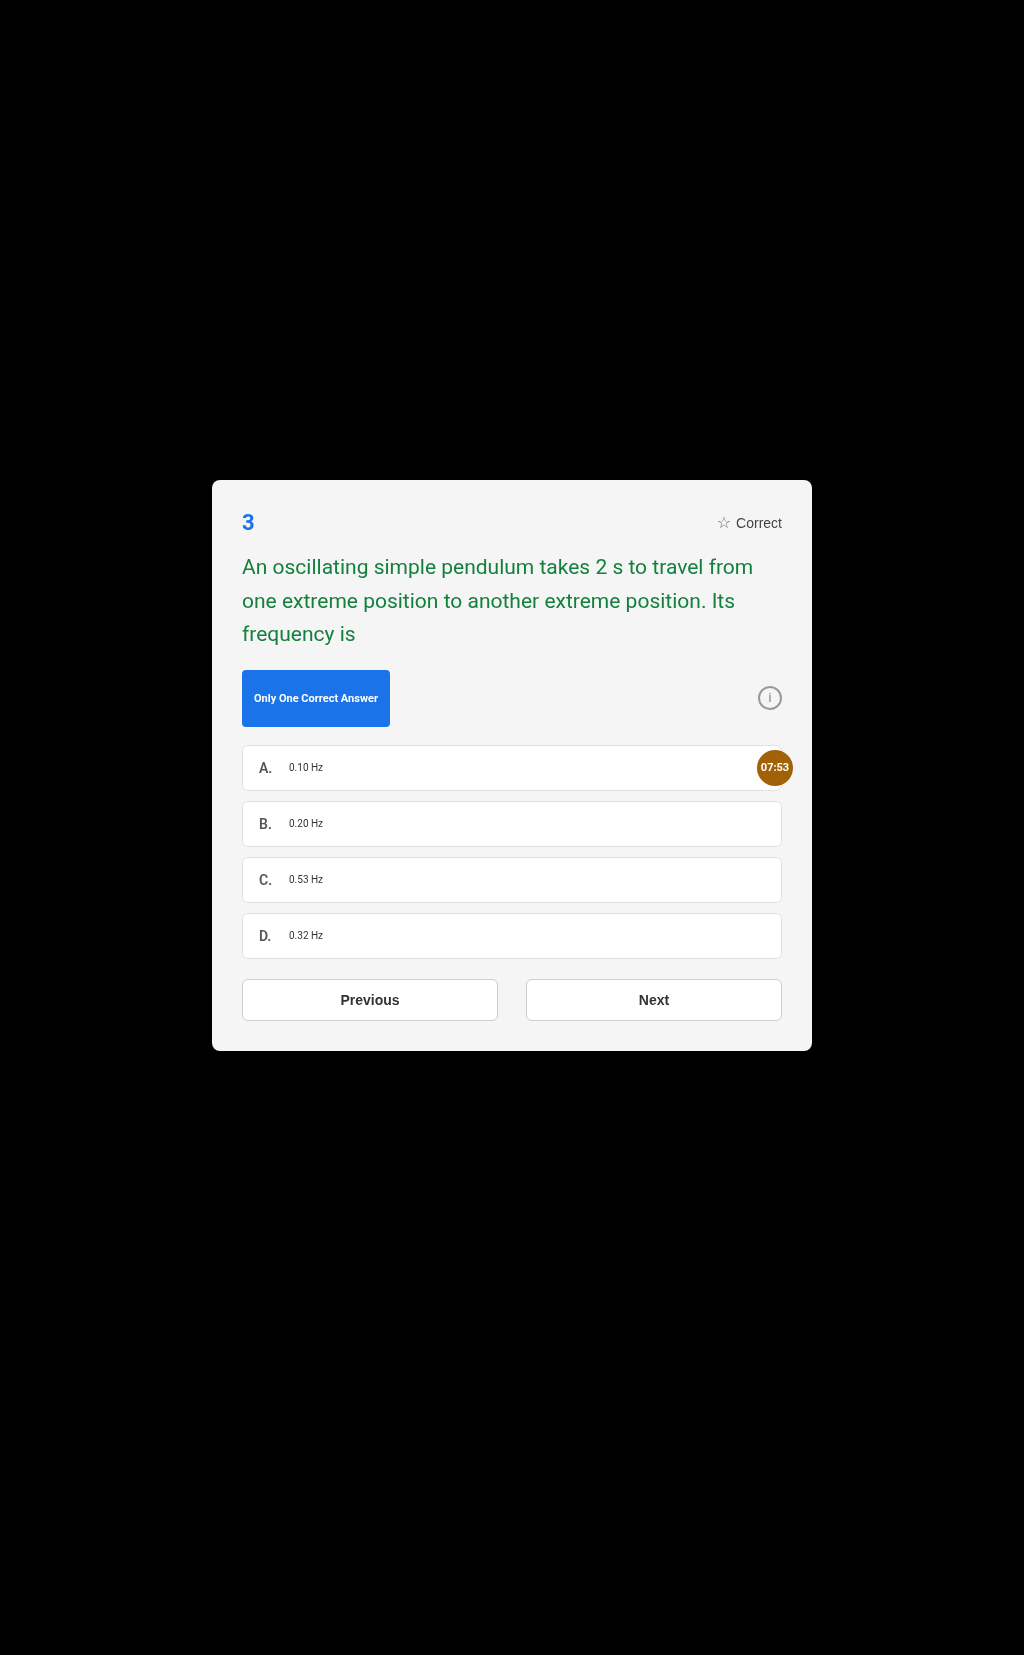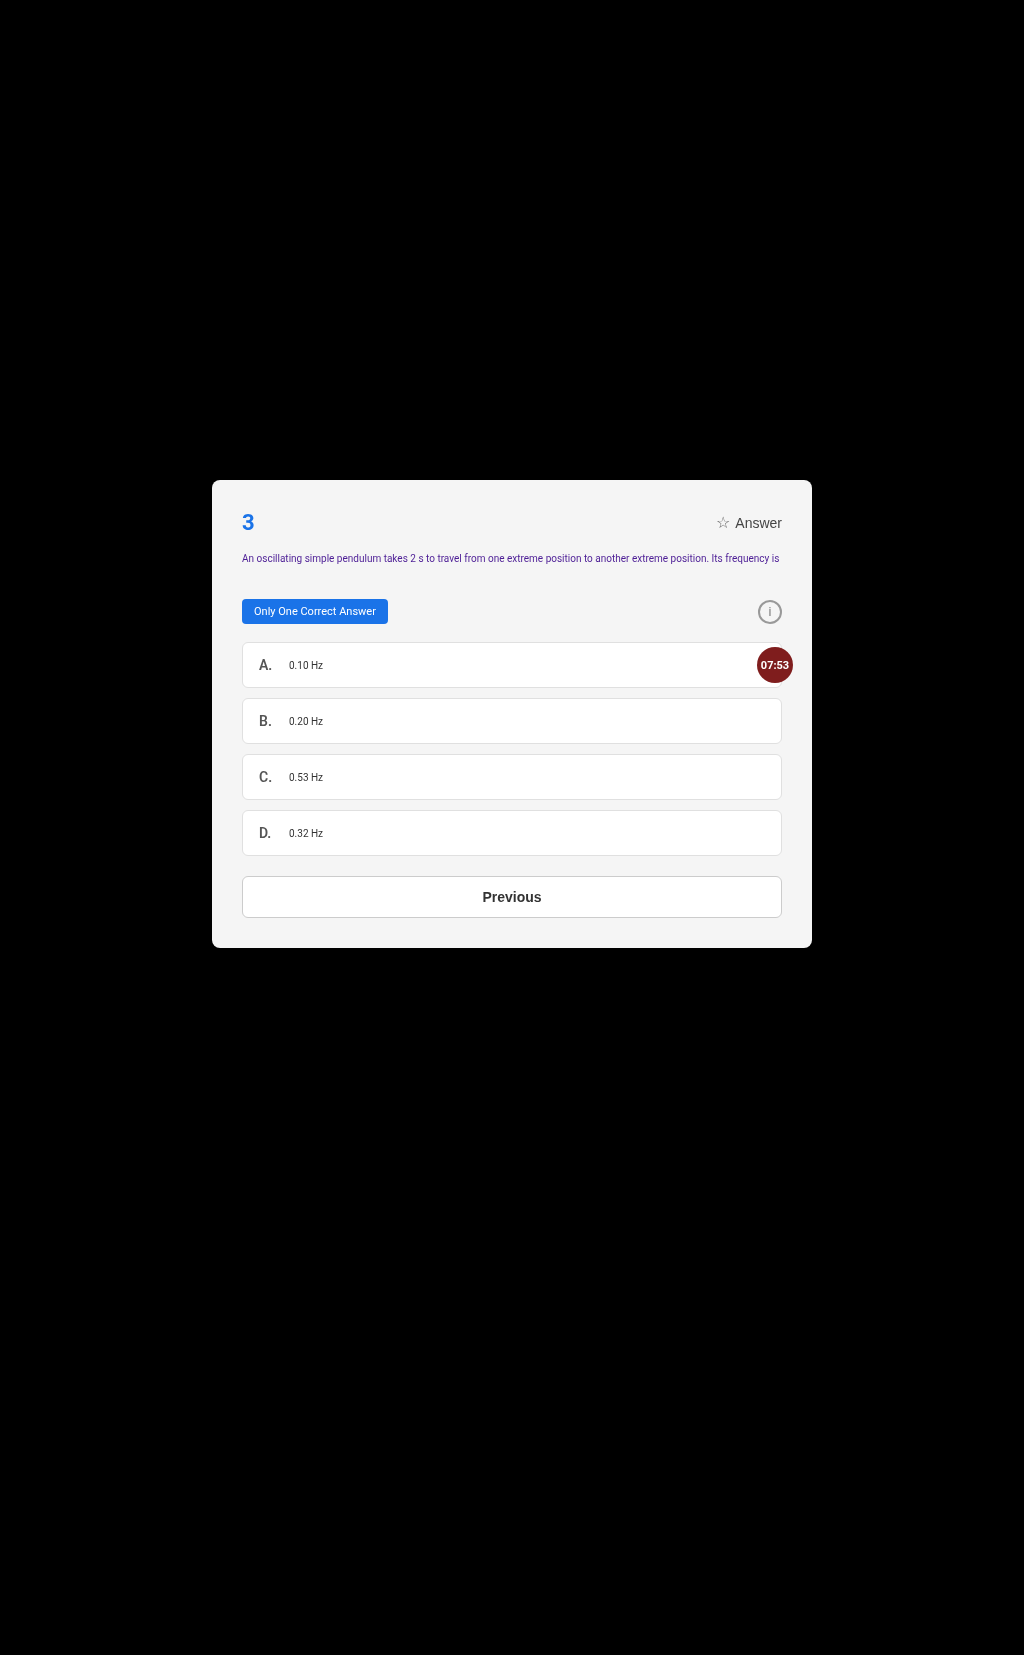--- a/index.html
+++ b/index.html
@@ -61,39 +61,39 @@
       font-size: 14px;
       color: #444;
     }
 
     .star-icon {
       font-size: 16px;
       color: #666;
     }
 
     .question-text {
-      font-size: 10px;
-      color: #4c1d95;
+      font-size: 21px;
+      color: #15803d;
       line-height: 1.6;
-      margin-bottom: 32px;
+      margin-bottom: 18px;
     }
 
     .answer-type-row {
       display: flex;
       align-items: center;
       justify-content: space-between;
       margin-bottom: 18px;
     }
 
     .answer-type-badge {
       background-color: #1a73e8;
       color: #fff;
       font-size: 11px;
-      font-weight: 400;
-      padding: 6px 12px;
+      font-weight: 700;
+      padding: 22px 12px;
       border-radius: 4px;
     }
 
     .info-icon {
       width: 24px;
       height: 24px;
       border: 2px solid #999;
       border-radius: 50%;
       display: flex;
       align-items: center;
@@ -133,21 +133,21 @@
     .option-text {
       font-size: 10px;
       color: #333;
     }
 
     .timer-badge {
       position: absolute;
       right: -12px;
       top: 50%;
       transform: translateY(-50%);
-      background-color: #7f1d1d;
+      background-color: #a16207;
       color: #fff;
       font-size: 11px;
       font-weight: 700;
       width: 36px;
       height: 36px;
       border-radius: 50%;
       display: flex;
       align-items: center;
       justify-content: center;
     }
@@ -174,21 +174,21 @@
 </head>
 <body>
 
 <div class="screen-container">
   <div class="quiz-card">
 
     <div class="question-header">
       <span class="question-number">3</span>
       <button class="review-btn">
         <span class="star-icon">☆</span>
-        <span>Answer</span>
+        <span>Correct</span>
       </button>
     </div>
 
     <p class="question-text">An oscillating simple pendulum takes 2 s to travel from one extreme position to another extreme position. Its frequency is</p>
 
     <div class="answer-type-row">
       <span class="answer-type-badge">Only One Correct Answer</span>
       <div class="info-icon">i</div>
     </div>
 
@@ -210,16 +210,17 @@
       </div>
 
       <div class="option-item">
         <span class="option-label">D.</span>
         <span class="option-text">0.32 Hz</span>
       </div>
     </div>
 
     <div class="navigation-row">
       <button class="nav-btn">Previous</button>
+      <button class="nav-btn">Next</button>
     </div>
 
   </div>
 </div>
 
 </body></html>

